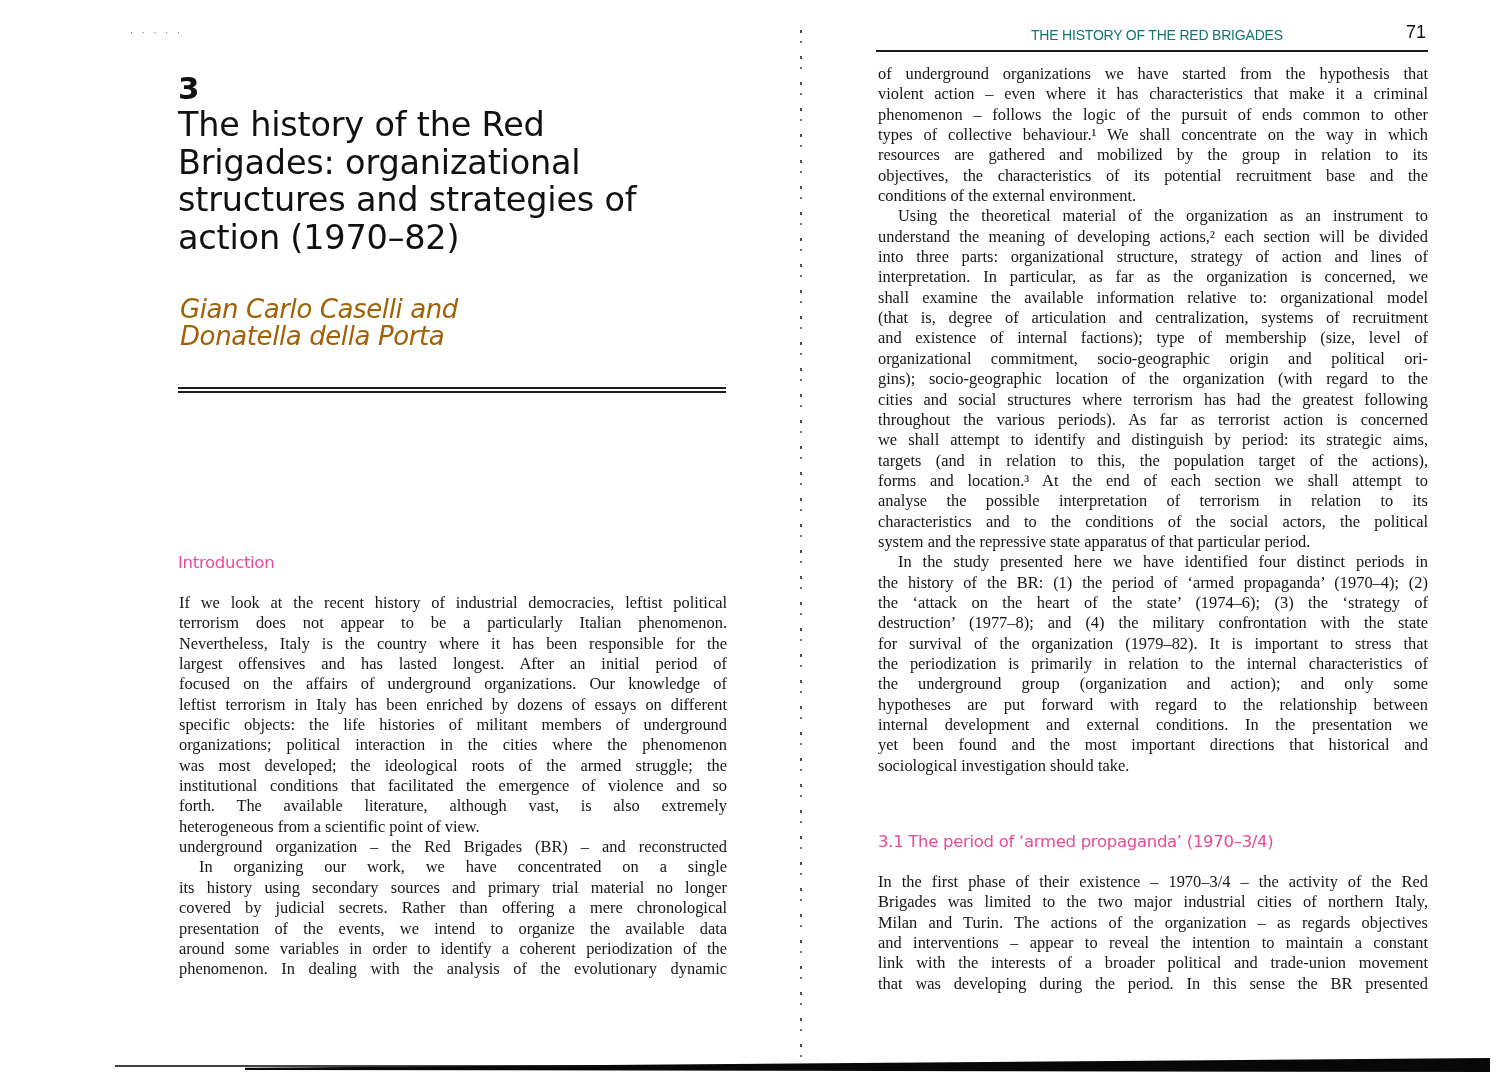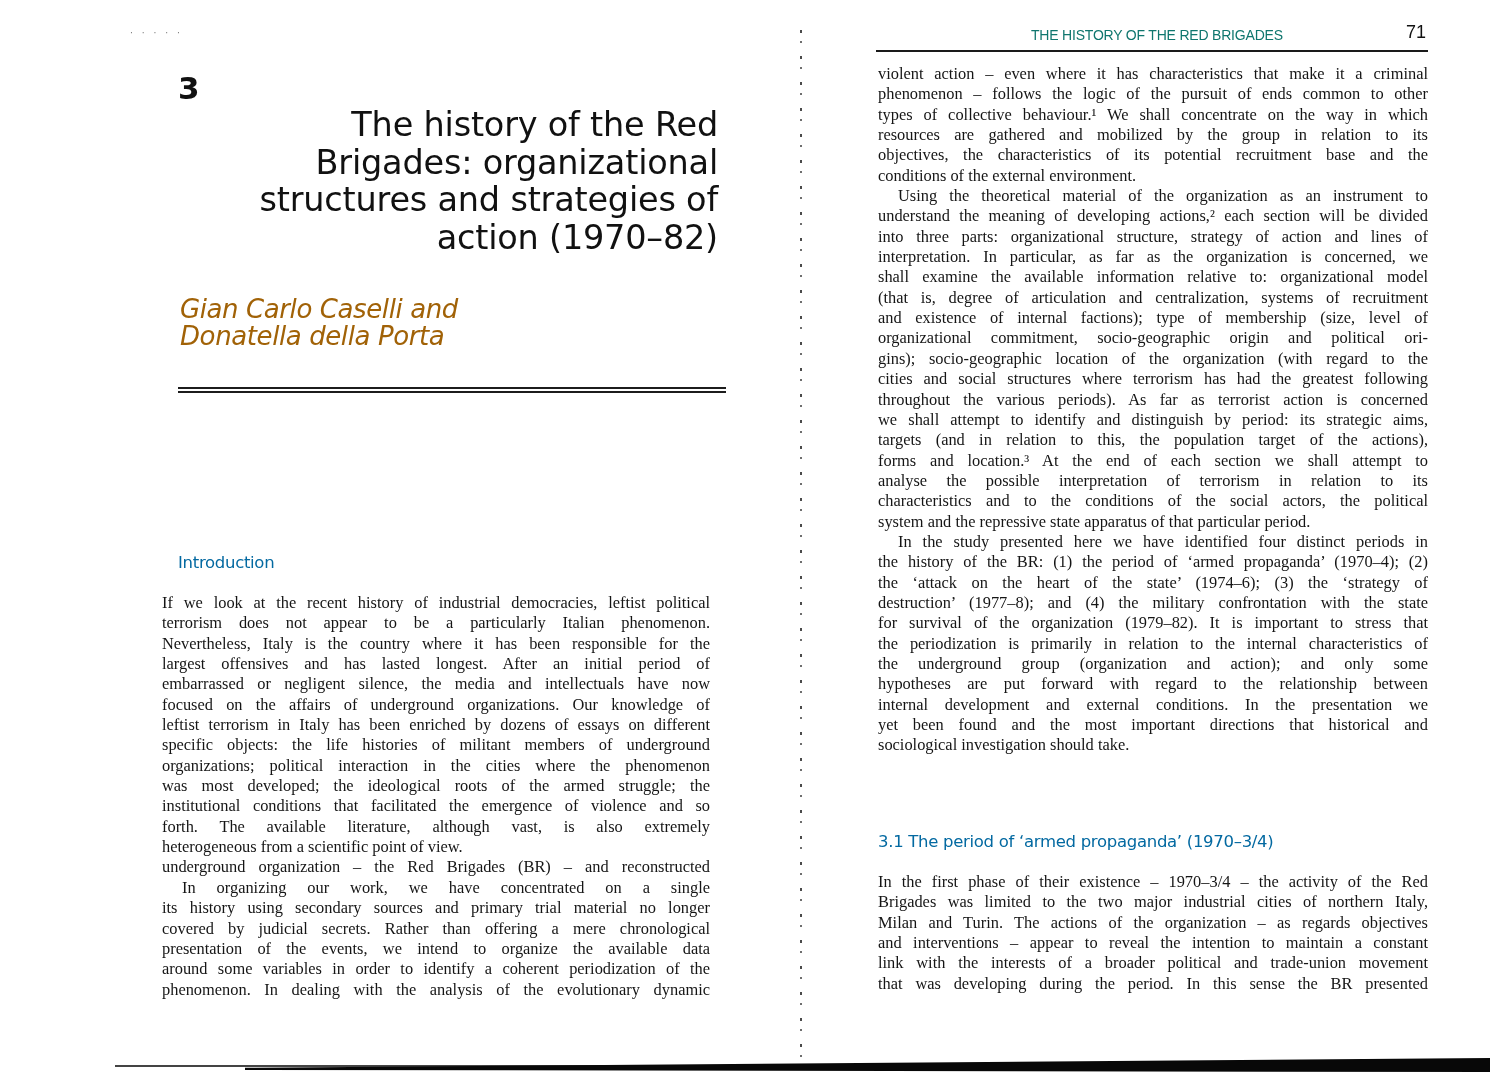--- a/index.html
+++ b/index.html
@@ -4,38 +4,38 @@
 <style>
   html, body { margin: 0; padding: 0; background: #ffffff; }
   body { width: 1500px; height: 1090px; position: relative; overflow: hidden; color: #151515; }
   .page { position: absolute; top: 0; height: 1090px; }
   .page-left { left: 0; width: 790px; }
   .page-right { left: 800px; width: 700px; }
 
   .specks { position: absolute; left: 130px; top: 28px; font-family: "DejaVu Sans", sans-serif; font-size: 9px; color: #777; letter-spacing: 3px; }
 
   .chapter-num { position: absolute; left: 178px; top: 70px; font-family: "DejaVu Sans", sans-serif; font-size: 31px; font-weight: bold; line-height: 36px; color: #111; }
-  .chapter-title { position: absolute; left: 178px; top: 106px; width: 540px; font-family: "DejaVu Sans", sans-serif; font-size: 33.5px; line-height: 37.5px; color: #111; font-weight: normal; margin: 0; letter-spacing: -0.2px; text-align: right; }
+  .chapter-title { position: absolute; left: 178px; top: 106px; width: 540px; font-family: "DejaVu Sans", sans-serif; font-size: 33.5px; line-height: 37.5px; color: #111; font-weight: normal; margin: 0; letter-spacing: -0.2px; }
   .chapter-title span { display: block; white-space: nowrap; }
 
   .authors { position: absolute; left: 180px; top: 296px; font-family: "DejaVu Sans", sans-serif; font-style: italic; font-size: 26px; line-height: 27px; color: #a16207; letter-spacing: -0.4px; }
   .authors span { display: block; white-space: nowrap; }
 
   .rule-double { position: absolute; left: 178px; top: 387px; width: 548px; height: 7px; }
   .rule-double .l1 { position: absolute; left: 0; top: 0; width: 100%; height: 2px; background: #1c1c1c; }
   .rule-double .l2 { position: absolute; left: 0; top: 4px; width: 100%; height: 2px; background: #1c1c1c; }
 
-  .section-heading { position: absolute; font-family: "DejaVu Sans", sans-serif; font-size: 16.5px; color: #0369a1; white-space: nowrap; }
+  .section-heading { position: absolute; font-family: "DejaVu Sans", sans-serif; font-size: 16.5px; color: #ec4899; white-space: nowrap; }
   .intro-heading { left: 178px; top: 553px; letter-spacing: -0.3px; }
 
   .body-text { position: absolute; font-family: "Liberation Serif", serif; font-size: 16.4px; line-height: 20.35px; color: #151515; }
   .body-text .ln { display: block; white-space: nowrap; text-align: justify; text-align-last: justify; height: 20.35px; }
   .body-text .ln.last { text-align-last: left; }
   .body-text .ln.indent { padding-left: 20px; }
-  .left-col { left: 162px; top: 593px; width: 548px; }
+  .left-col { left: 179px; top: 593px; width: 548px; }
 
   .running-head { position: absolute; left: 76px; top: 22px; width: 552px; height: 28px; border-bottom: 2px solid #1a1a1a; }
   .running-head .rh-title { position: absolute; left: 155px; top: 5px; font-family: "Liberation Sans", sans-serif; font-size: 14px; letter-spacing: -0.2px; color: #0f766e; white-space: nowrap; }
   .running-head .rh-page { position: absolute; right: 2px; top: 0; font-family: "Liberation Sans", sans-serif; font-size: 18px; color: #111; }
 
   .right-col-a { left: 78px; top: 64px; width: 550px; }
   .right-col-b { left: 78px; top: 872px; width: 550px; }
   .sec31-heading { left: 78px; top: 832px; letter-spacing: -0.3px; }
 
   .gutter { position: absolute; left: 800px; top: 30px; width: 2px; height: 1028px; background-image: repeating-linear-gradient(to bottom, #2a2a2a 0 3px, transparent 3px 11px, #555 11px 13px, transparent 13px 26px); opacity: 0.85; }
@@ -69,21 +69,20 @@
     <div class="l2"></div>
   </div>
 
   <div class="section-heading intro-heading">Introduction</div>
 
   <div class="body-text left-col">
     <span class="ln">If we look at the recent history of industrial democracies, leftist political</span>
     <span class="ln">terrorism does not appear to be a particularly Italian phenomenon.</span>
     <span class="ln">Nevertheless, Italy is the country where it has been responsible for the</span>
     <span class="ln">largest offensives and has lasted longest. After an initial period of</span>
-    <span class="ln">embarrassed or negligent silence, the media and intellectuals have now</span>
     <span class="ln">focused on the affairs of underground organizations. Our knowledge of</span>
     <span class="ln">leftist terrorism in Italy has been enriched by dozens of essays on different</span>
     <span class="ln">specific objects: the life histories of militant members of underground</span>
     <span class="ln">organizations; political interaction in the cities where the phenomenon</span>
     <span class="ln">was most developed; the ideological roots of the armed struggle; the</span>
     <span class="ln">institutional conditions that facilitated the emergence of violence and so</span>
     <span class="ln">forth. The available literature, although vast, is also extremely</span>
     <span class="ln last">heterogeneous from a scientific point of view.</span>
     <span class="ln">underground organization – the Red Brigades (BR) – and reconstructed</span>
     <span class="ln indent">In organizing our work, we have concentrated on a single</span>
@@ -97,20 +96,21 @@
 
 <div class="gutter"></div>
 
 <div class="page page-right">
   <div class="running-head">
     <span class="rh-title">THE HISTORY OF THE RED BRIGADES</span>
     <span class="rh-page">71</span>
   </div>
 
   <div class="body-text right-col-a">
+    <span class="ln">of underground organizations we have started from the hypothesis that</span>
     <span class="ln">violent action – even where it has characteristics that make it a criminal</span>
     <span class="ln">phenomenon – follows the logic of the pursuit of ends common to other</span>
     <span class="ln">types of collective behaviour.¹ We shall concentrate on the way in which</span>
     <span class="ln">resources are gathered and mobilized by the group in relation to its</span>
     <span class="ln">objectives, the characteristics of its potential recruitment base and the</span>
     <span class="ln last">conditions of the external environment.</span>
     <span class="ln indent">Using the theoretical material of the organization as an instrument to</span>
     <span class="ln">understand the meaning of developing actions,² each section will be divided</span>
     <span class="ln">into three parts: organizational structure, strategy of action and lines of</span>
     <span class="ln">interpretation. In particular, as far as the organization is concerned, we</span>

